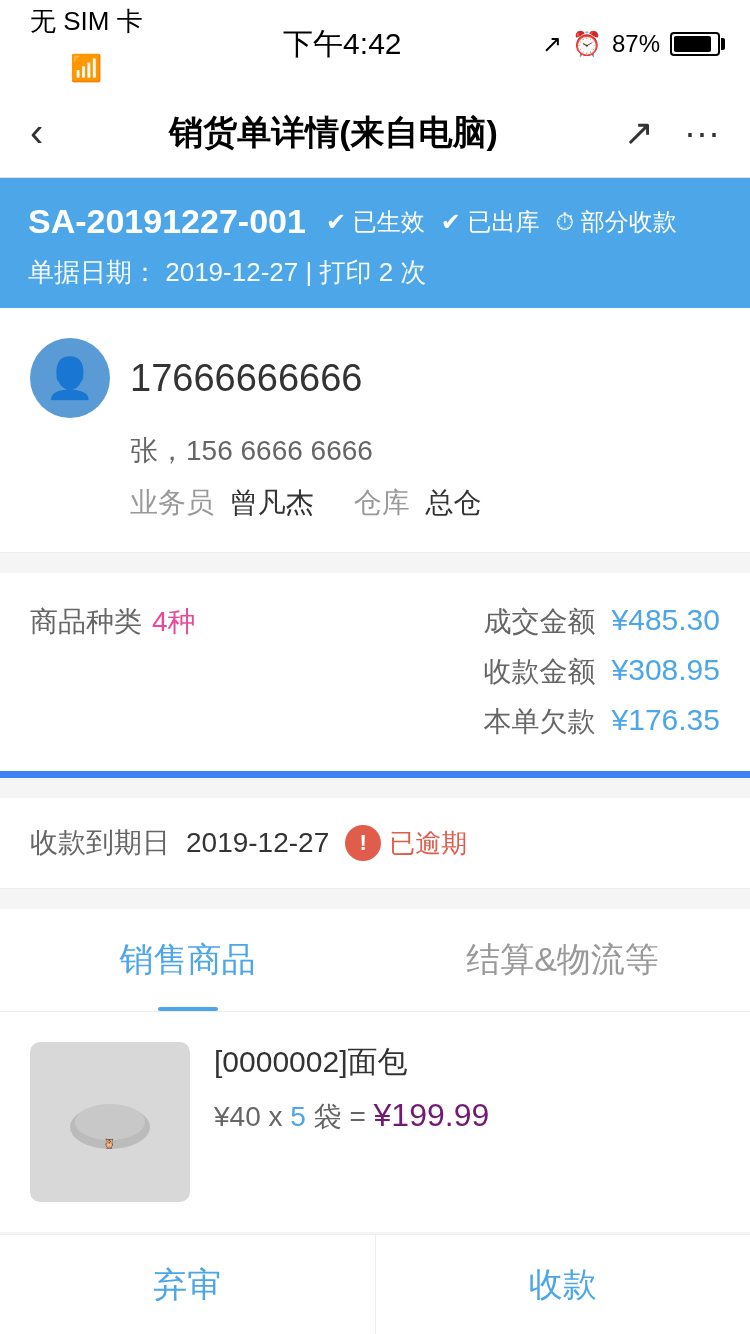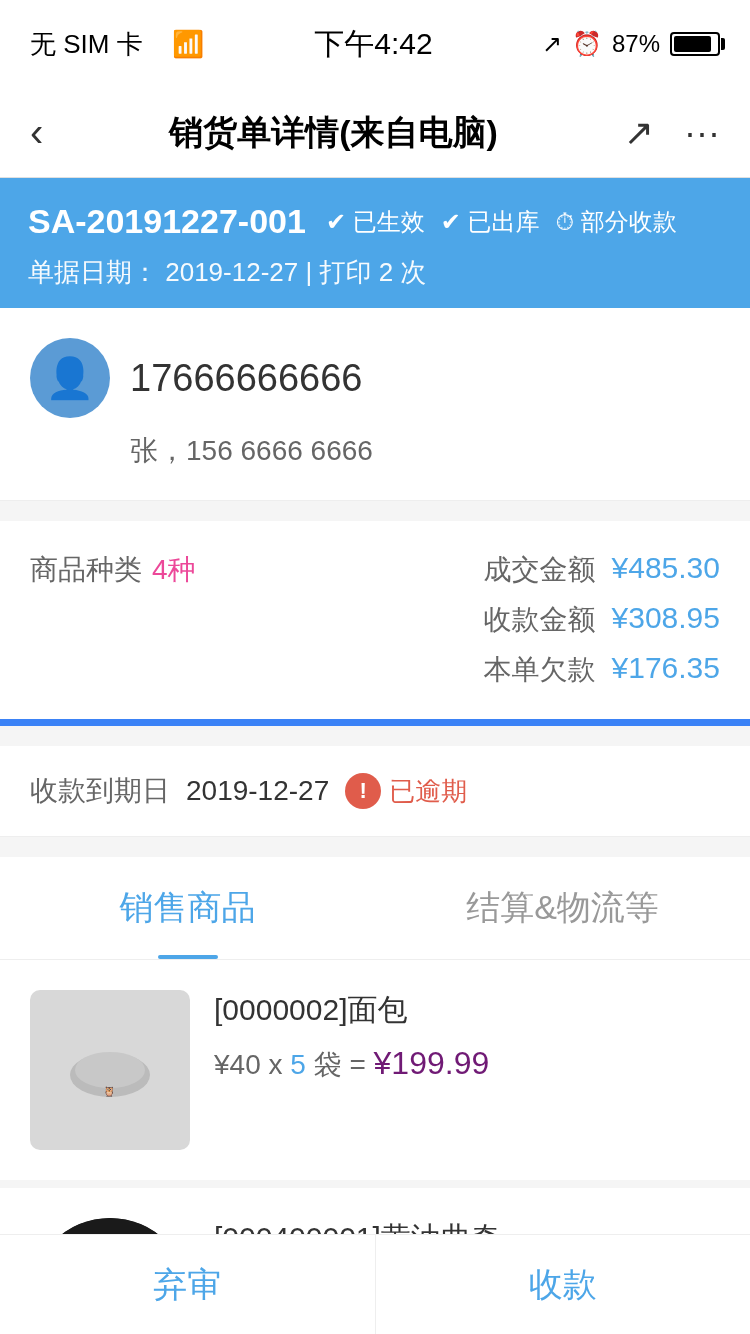--- a/index.html
+++ b/index.html
@@ -18,21 +18,21 @@
       width: 750px;
       height: 88px;
       background: #fff;
       display: flex;
       align-items: center;
       justify-content: space-between;
       padding: 0 30px;
       font-size: 24px;
       color: #000;
     }
-    .status-left { display: flex; align-items: center; gap: 30px; font-size: 26px; }
+    .status-left { display: flex; align-items: center; gap: 14px; font-size: 26px; flex-direction: column; }
     .status-center { font-size: 30px; font-weight: 500; }
     .status-right { display: flex; align-items: center; gap: 10px; font-size: 24px; }
     .battery-bar {
       width: 50px; height: 24px; border: 2px solid #000; border-radius: 4px;
       position: relative; display: flex; align-items: center; padding: 2px;
     }
     .battery-bar::after {
       content: ''; position: absolute; right: -7px; top: 50%; transform: translateY(-50%);
       width: 4px; height: 12px; background: #000; border-radius: 0 2px 2px 0;
     }
@@ -236,20 +236,30 @@
 </div>
 
 <div class="customer-section">
   <div class="customer-top">
     <div class="avatar">
       <span>👤</span>
     </div>
     <span class="customer-name">17666666666</span>
   </div>
   <div class="customer-info">张，156 6666 6666</div>
+  <div class="customer-meta">
+    <span>
+      <span class="meta-label">业务员</span>
+      <span class="meta-value">曾凡杰</span>
+    </span>
+    <span>
+      <span class="meta-label">仓库</span>
+      <span class="meta-value">总仓</span>
+    </span>
+  </div>
 </div>
 
 <div class="summary-section">
   <div class="summary-row">
     <div class="summary-left">
       <span>商品种类</span>
       <span class="summary-count">4种</span>
     </div>
     <div class="summary-right">
       <div class="summary-item">

